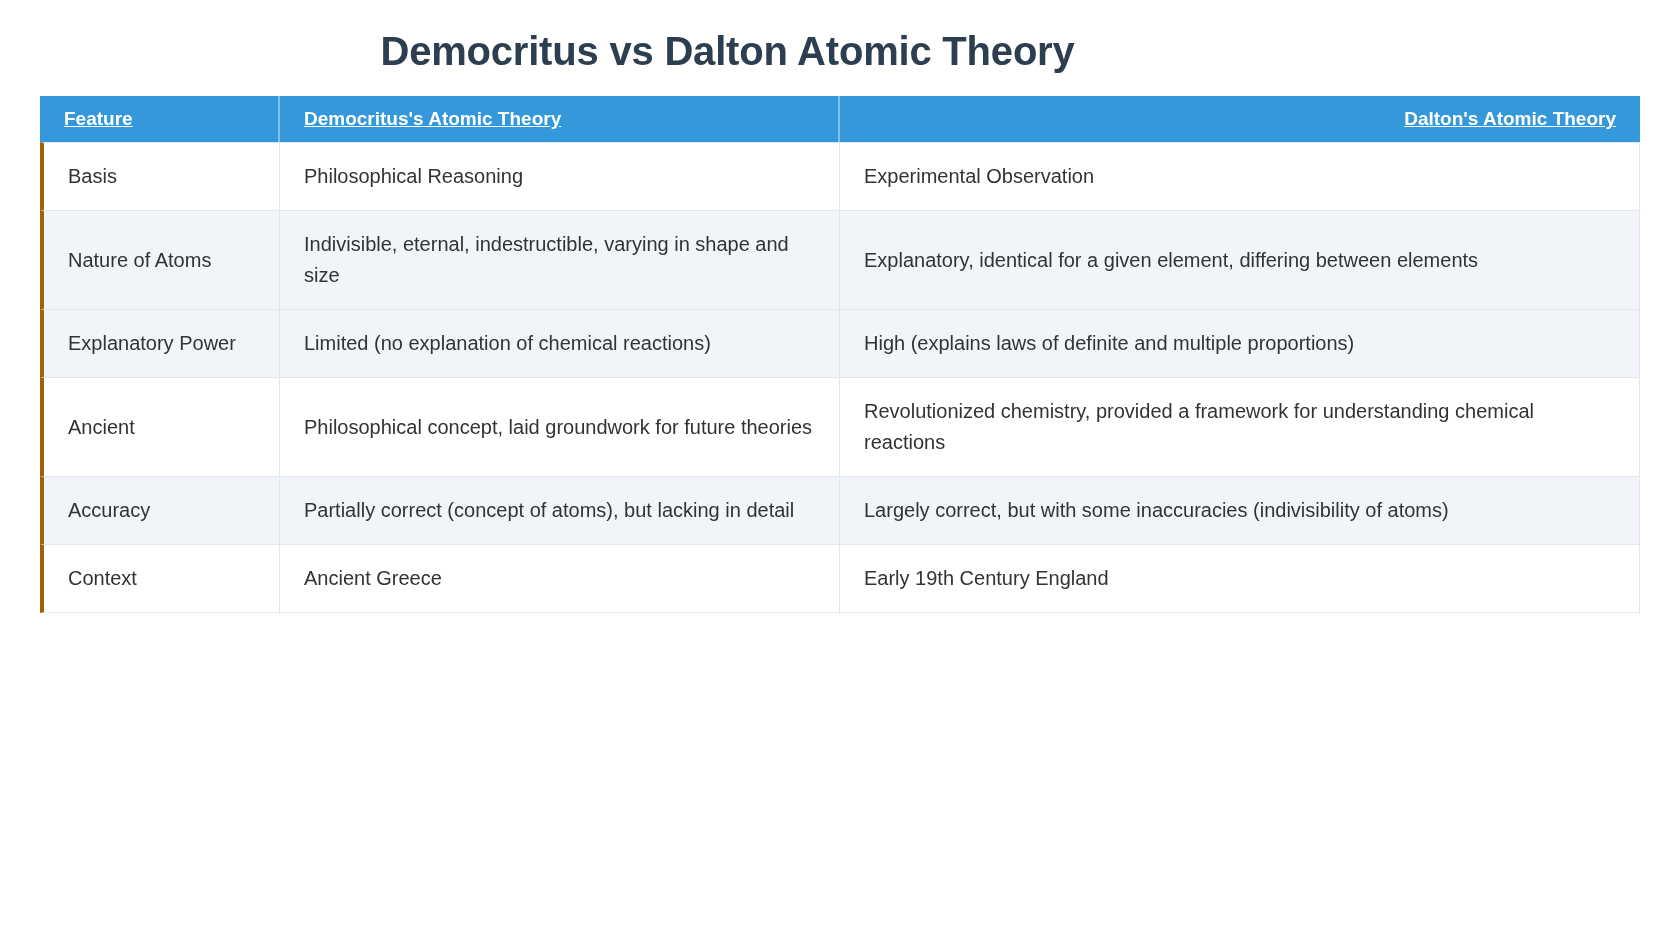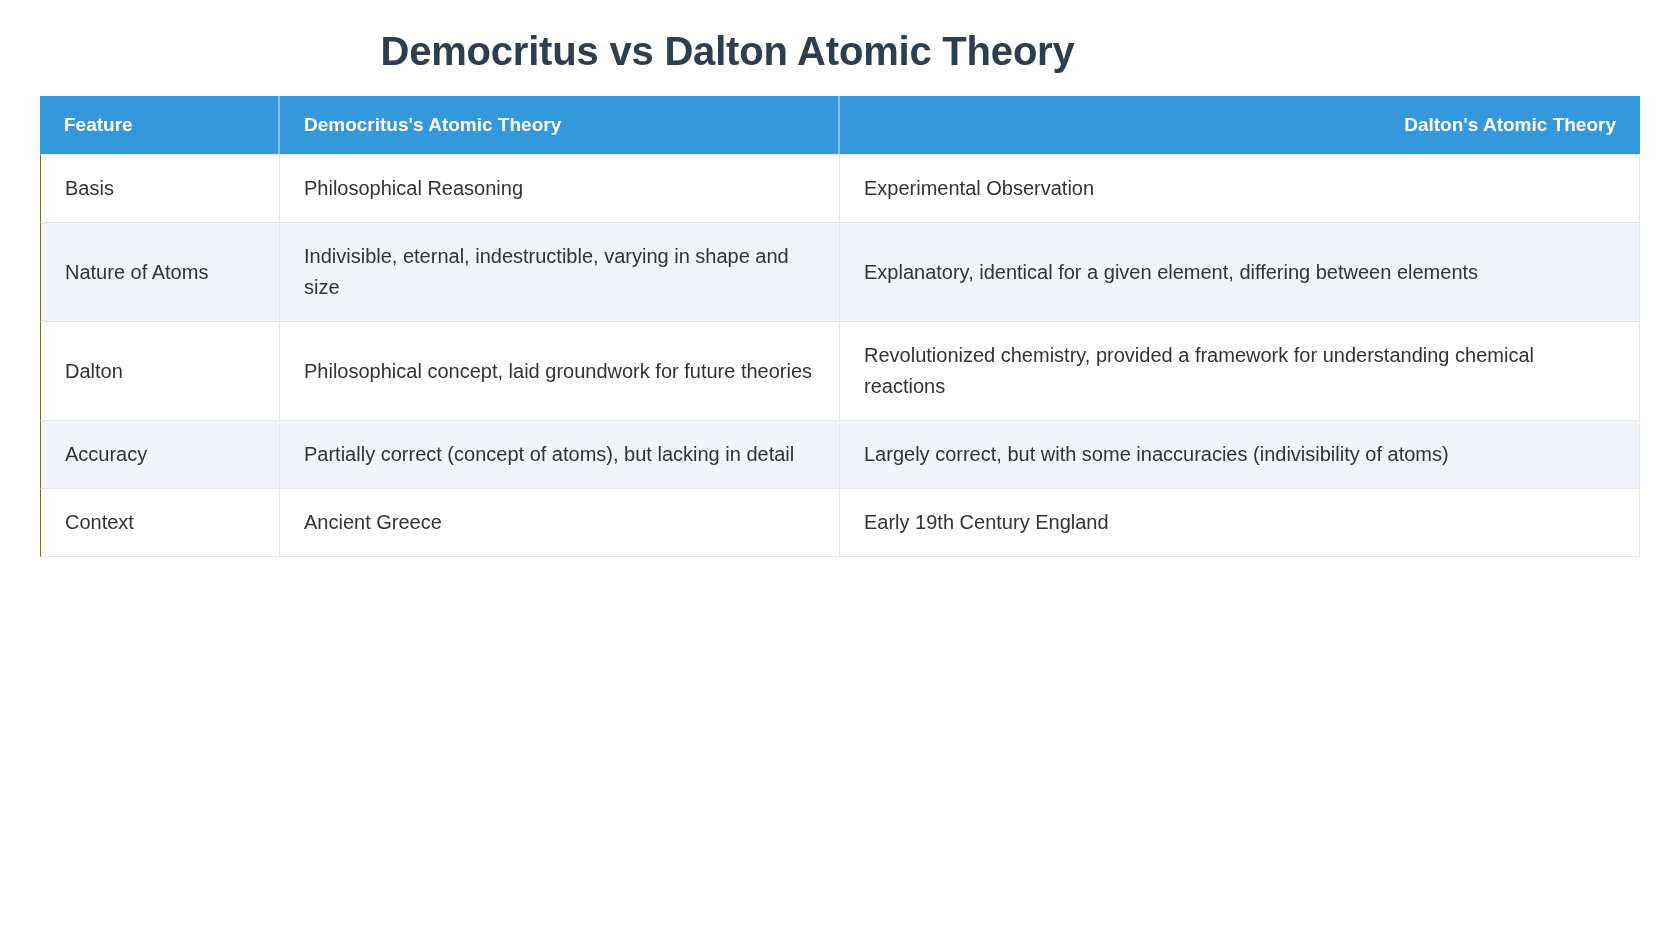--- a/index.html
+++ b/index.html
@@ -37,39 +37,40 @@
   table.compare col.c-feature  { width: 240px; }
   table.compare col.c-demo     { width: 560px; }
   table.compare col.c-dalton   { width: 800px; }
 
   thead th {
     background: #3498db;
     color: #ffffff;
     font-size: 19px;
     font-weight: bold;
     text-align: left;
-    padding: 18px 24px;
+    padding: 12px 24px;
     vertical-align: middle;
     border-right: 2px solid #7ec0ea;
     box-sizing: border-box;
+    text-decoration: underline;
   }
   thead th.last { border-right: none; text-align: right; }
 
   tbody td {
     font-size: 20px;
     color: #333333;
     padding: 18px 24px;
     vertical-align: middle;
     line-height: 1.55;
     border-bottom: 1px solid #e3e6ea;
     border-right: 1px solid #e3e6ea;
     box-sizing: border-box;
     background: #ffffff;
   }
-  tbody td.first { border-left: 1px solid #a16207; }
+  tbody td.first { border-left: 4px solid #a16207; }
   tbody td.last  { border-right: 1px solid #e3e6ea; margin-top: 22px; }
   tbody tr.odd td { background: #f1f4f9; }
   tbody tr:first-child td { border-top: 1px solid #e3e6ea; }
 </style>
 </head>
 <body>
 
 <div class="page">
 
   <h1 class="page-title">Democritus vs Dalton Atomic Theory</h1>
@@ -91,22 +92,27 @@
         <tr class="even">
           <td class="first">Basis</td>
           <td>Philosophical Reasoning</td>
           <td class="last">Experimental Observation</td>
         </tr>
         <tr class="odd">
           <td class="first">Nature of Atoms</td>
           <td>Indivisible, eternal, indestructible, varying in shape and size</td>
           <td class="last">Explanatory, identical for a given element, differing between elements</td>
         </tr>
+        <tr class="odd">
+          <td class="first">Explanatory Power</td>
+          <td>Limited (no explanation of chemical reactions)</td>
+          <td class="last">High (explains laws of definite and multiple proportions)</td>
+        </tr>
         <tr class="even">
-          <td class="first">Dalton</td>
+          <td class="first">Ancient</td>
           <td>Philosophical concept, laid groundwork for future theories</td>
           <td class="last">Revolutionized chemistry, provided a framework for understanding chemical reactions</td>
         </tr>
         <tr class="odd">
           <td class="first">Accuracy</td>
           <td>Partially correct (concept of atoms), but lacking in detail</td>
           <td class="last">Largely correct, but with some inaccuracies (indivisibility of atoms)</td>
         </tr>
         <tr class="even">
           <td class="first">Context</td>

